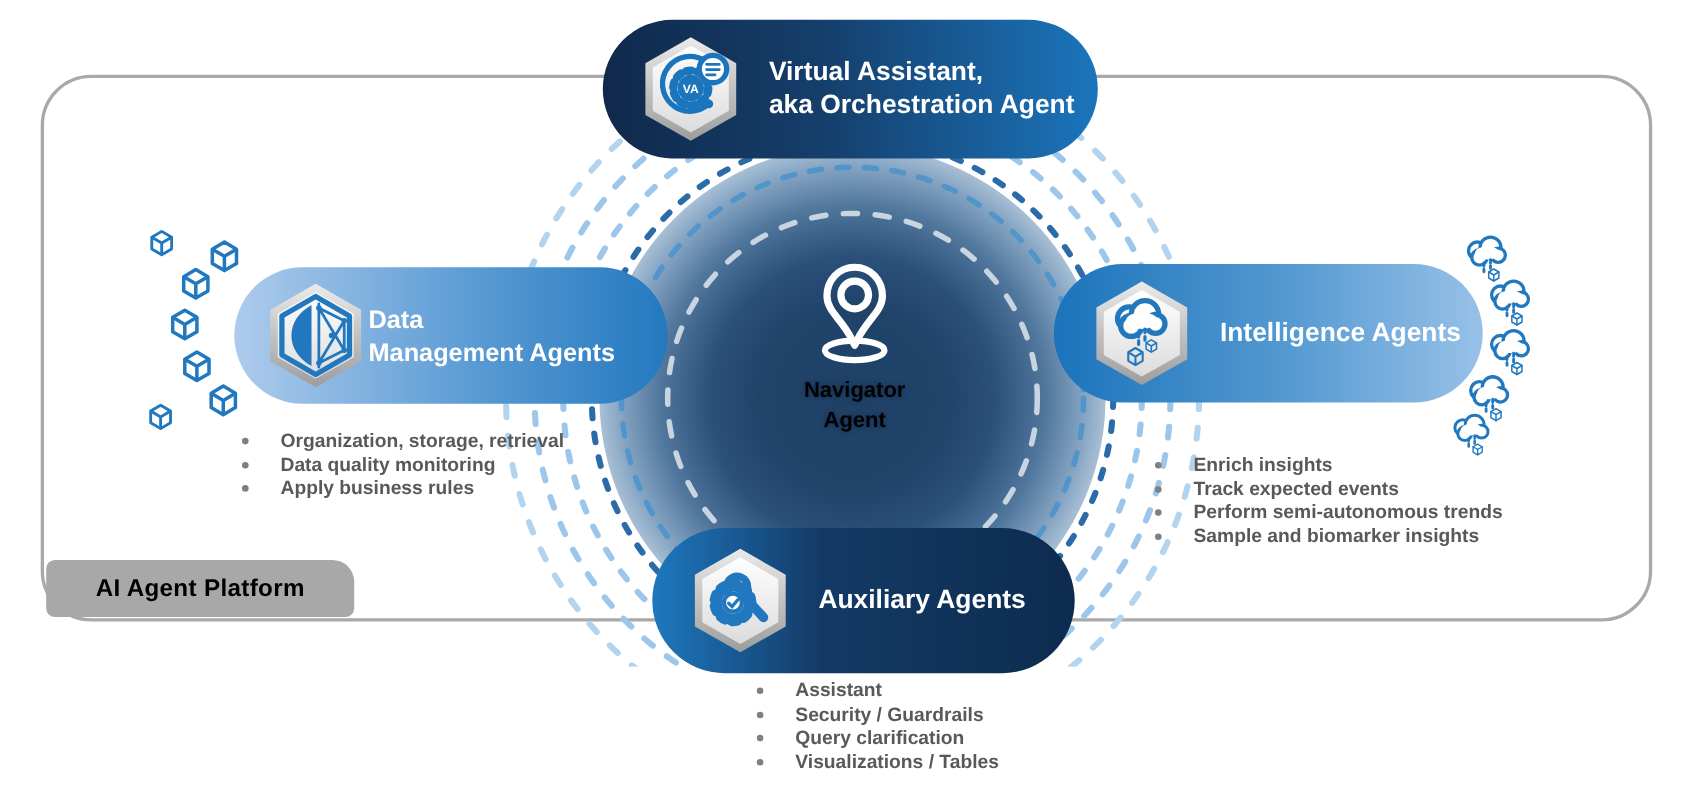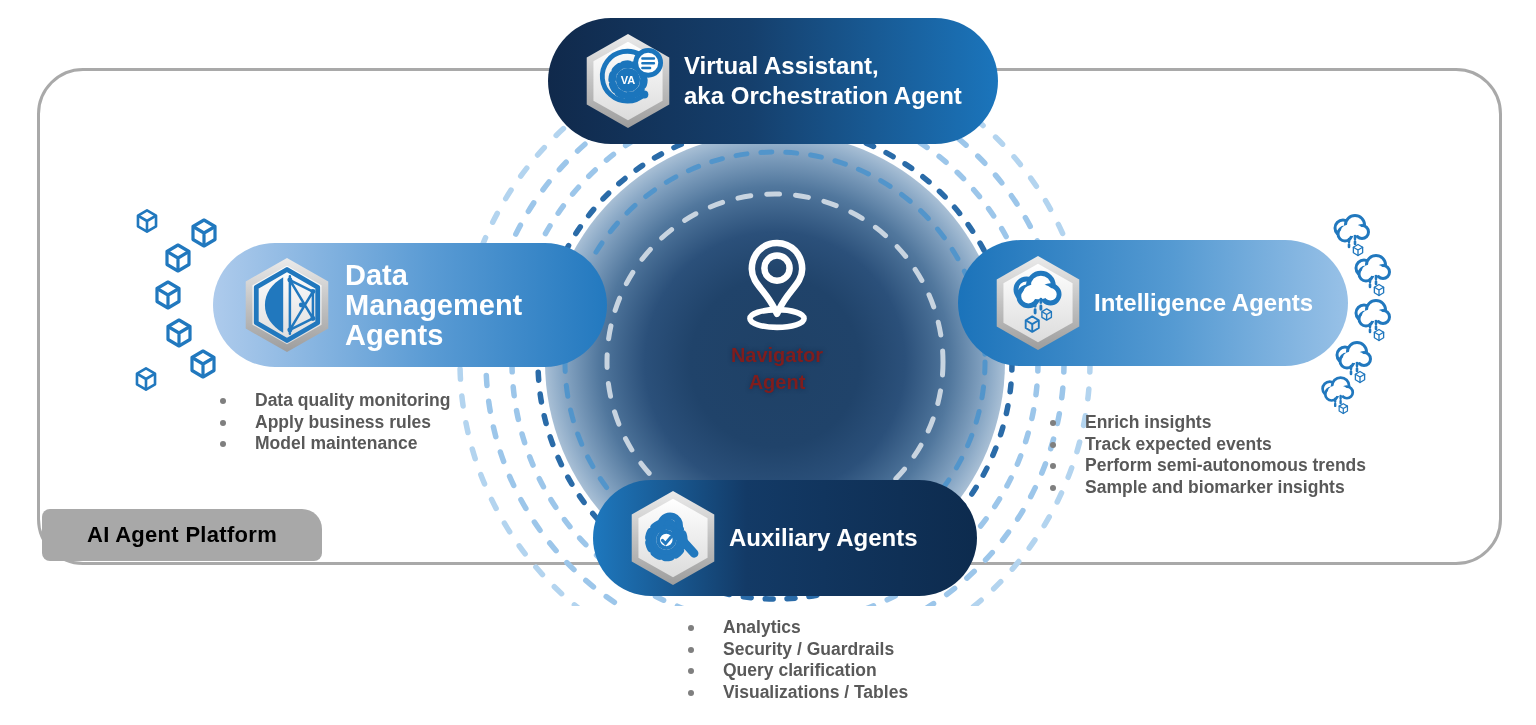--- a/index.html
+++ b/index.html
@@ -4,38 +4,38 @@
 <style>
   html,body{margin:0;padding:0;background:#fff;}
   body{width:1536px;height:725px;font-family:"Liberation Sans",sans-serif;}
   .canvas{position:relative;width:1536px;height:725px;overflow:hidden;background:#fff;}
   .layer{position:absolute;left:0;top:0;}
   .frame{position:absolute;left:37px;top:68px;width:1459px;height:491px;
          border:3px solid #a9a9a9;border-radius:46px;}
   .glow{position:absolute;left:545px;top:132px;width:460px;height:460px;border-radius:50%;
         background:radial-gradient(circle,#1f4166 0%,#20436a 26%,#2b507a 40%,#51779d 54%,
                    #8ba9c6 66%,#c9d8e6 76%,#f4f8fb 86%,#ffffff 94%);}
-  .center-content{position:absolute;left:695px;top:228px;width:164px;text-align:center;color:#7f1d1d;}
+  .center-content{position:absolute;left:695px;top:228px;width:164px;text-align:center;color:#000000;}
   .center-content svg{display:block;margin:0 auto;}
   .center-label{font-size:20px;font-weight:bold;line-height:27px;margin-top:2px;
                 text-shadow:0 0 4px rgba(10,30,60,.5);}
   .center-label span{display:block;}
   .pill{position:absolute;display:flex;align-items:center;border-radius:70px;}
   .pill-top{left:548px;top:18px;width:450px;height:126px;
             background:linear-gradient(90deg,#10294b 0%,#153f6c 45%,#1b75bc 100%);}
   .pill-left{left:213px;top:243px;width:394px;height:124px;
             background:linear-gradient(90deg,#aecbec 0%,#5a9bd4 55%,#2379bf 100%);}
   .pill-right{left:958px;top:240px;width:390px;height:126px;
             background:linear-gradient(90deg,#1b73ba 0%,#559ad2 55%,#98c1e7 100%);}
-  .pill-bottom{left:593px;top:480px;width:384px;height:116px;
+  .pill-bottom{left:593px;top:480px;width:384px;height:132px;
             background:linear-gradient(90deg,#1e78be 0%,#133a66 40%,#0d2b4e 100%);}
   .badge{margin-left:32px;width:96px;height:96px;flex:none;}
   .pill-left .badge{margin-left:26px;}
-  .pill-label{color:#fff;font-weight:bold;font-size:24px;line-height:30px;margin-left:8px;}
-  .pill-left .pill-label{font-size:29px;margin-left:10px;}
+  .pill-label{color:#fff;font-weight:bold;font-size:24px;line-height:30px;margin-left:23px;}
+  .pill-left .pill-label{font-size:23px;margin-left:0;}
   .list{position:absolute;color:#595959;font-weight:bold;font-size:17.5px;}
   .list ul{list-style:none;margin:0;padding:0;}
   .list li{position:relative;padding-left:37px;line-height:21.6px;}
   .list li::before{content:"";position:absolute;left:2px;top:8px;width:6px;height:6px;
                    border-radius:50%;background:#7f7f7f;}
   .list-left{left:218px;top:390px;}
   .list-right{left:1048px;top:377px;margin-top:35px;}
   .list-bottom{left:686px;top:617px;}
   .platform-label{position:absolute;left:42px;top:509px;width:280px;height:52px;background:#a8a8a8;
                   border-radius:8px 20px 8px 8px;display:flex;align-items:center;justify-content:center;
@@ -224,38 +224,38 @@
         <path d="M39 52.5 l3.2 3.2 l5.5 -6.5" stroke-width="3.2"></path>
       </g>
     </svg>
     <div class="pill-label">
       <div>Auxiliary Agents</div>
     </div>
   </div>
 
   <div class="list list-left">
     <ul>
+      <li><span>Organization, storage, retrieval</span></li>
       <li><span>Data quality monitoring</span></li>
       <li><span>Apply business rules</span></li>
-      <li><span>Model maintenance</span></li>
     </ul>
   </div>
 
   <div class="list list-right">
     <ul>
       <li><span>Enrich insights</span></li>
       <li><span>Track expected events</span></li>
       <li><span>Perform semi-autonomous trends</span></li>
       <li><span>Sample and biomarker insights</span></li>
     </ul>
   </div>
 
   <div class="list list-bottom">
     <ul>
-      <li><span>Analytics</span></li>
+      <li><span>Assistant</span></li>
       <li><span>Security / Guardrails</span></li>
       <li><span>Query clarification</span></li>
       <li><span>Visualizations / Tables</span></li>
     </ul>
   </div>
 
   <div class="platform-label">
     <span>AI Agent Platform</span>
   </div>
 

